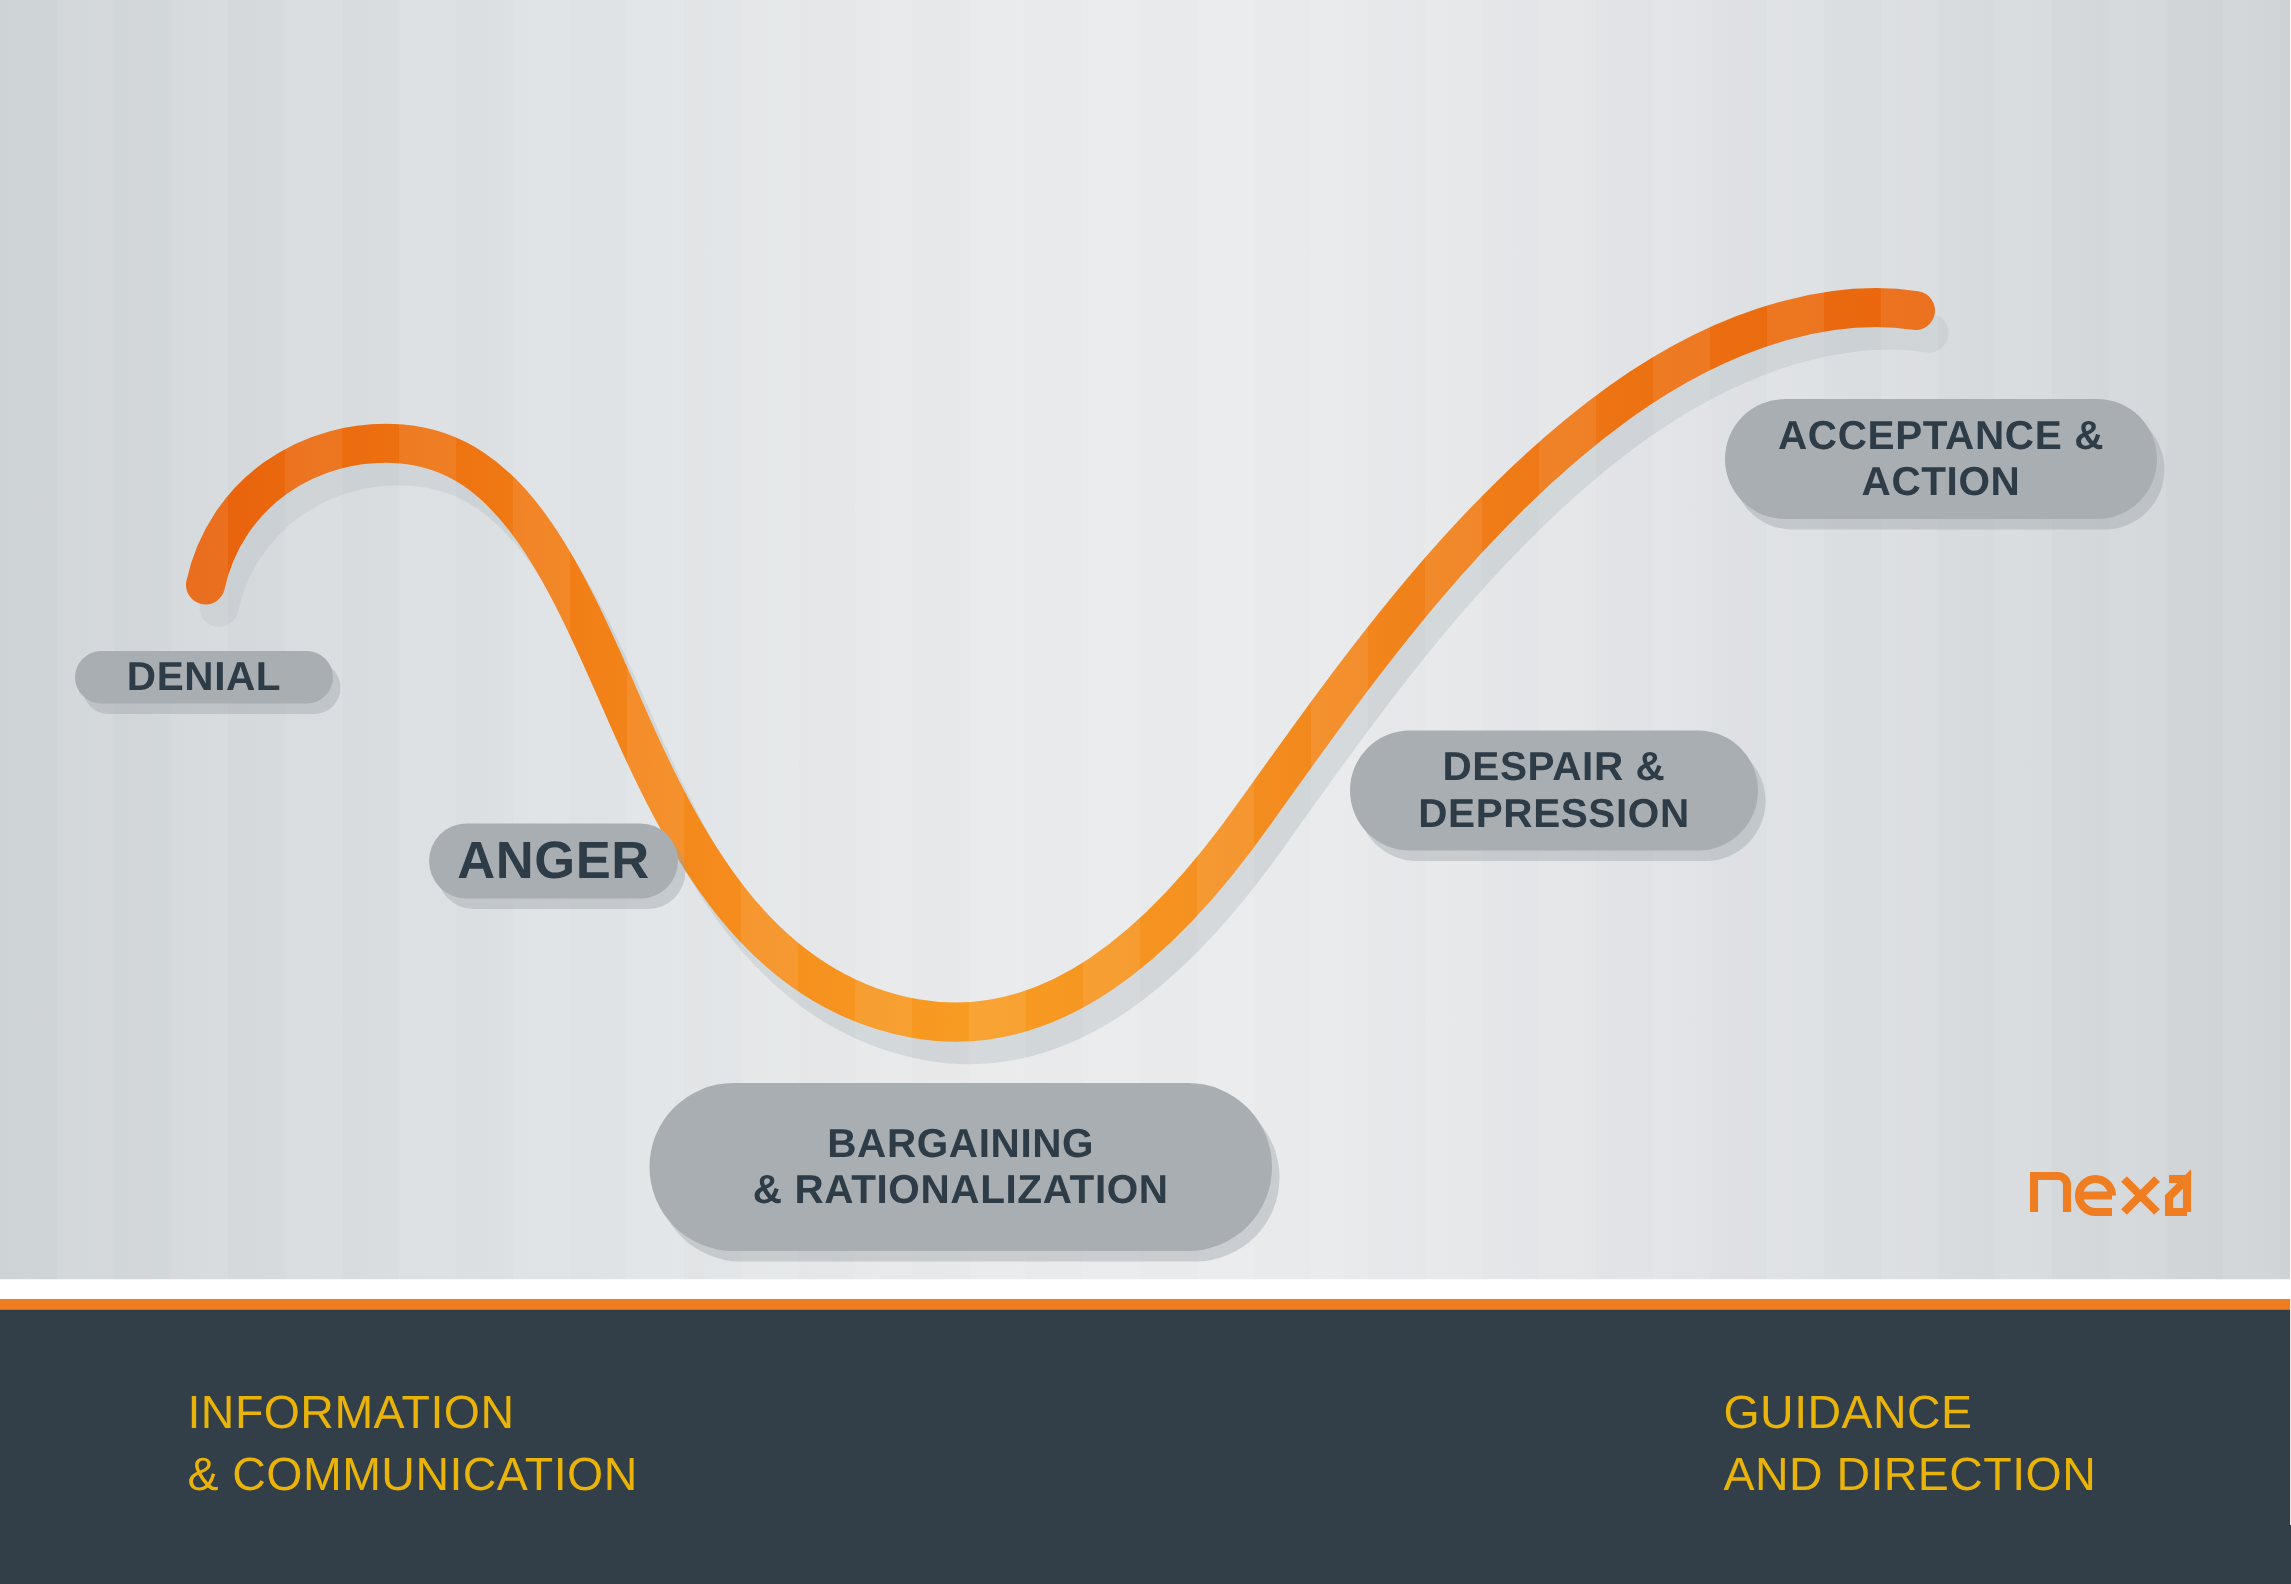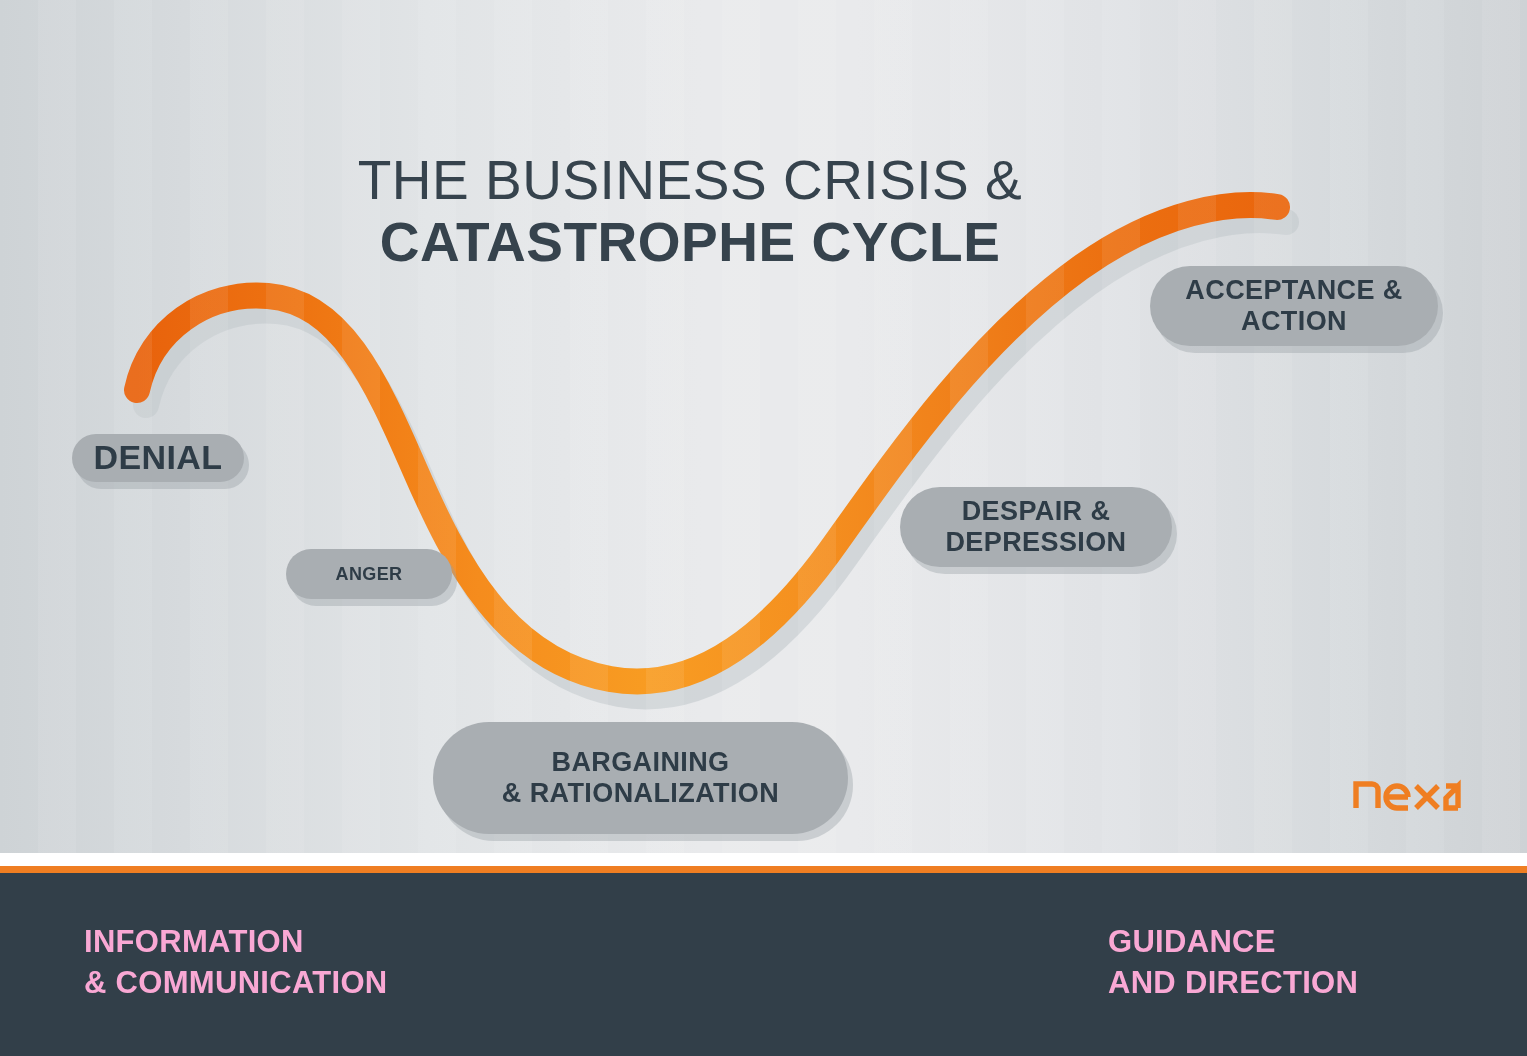--- a/index.html
+++ b/index.html
@@ -94,22 +94,22 @@
     display: flex;
     align-items: center;
     justify-content: center;
     border-radius: 999px;
     box-shadow: 5px 7px 0 rgba(150,157,162,0.38);
     z-index: 5;
     line-height: 1.16;
     letter-spacing: 0.4px;
     white-space: pre-line;
   }
-  #pill-denial   { left: 72px;   top: 434px; width: 172px; height: 48px;  font-size: 34px; }
-  #pill-anger    { left: 286px;  top: 549px; width: 166px; height: 50px;  font-size: 18px; }
+  #pill-denial   { left: 50px;   top: 434px; width: 172px; height: 35px;  font-size: 27px; }
+  #pill-anger    { left: 286px;  top: 549px; width: 166px; height: 50px;  font-size: 35px; }
   #pill-bargain  { left: 433px;  top: 722px; width: 415px; height: 112px;  font-size: 27px; }
   #pill-despair  { left: 900px;  top: 487px; width: 272px; height: 80px;  font-size: 27px; }
   #pill-accept   { left: 1150px; top: 266px; width: 288px; height: 80px;  font-size: 27px; }
 
   
   #brand-logo {
     position: absolute;
     left: 1352px;
     top: 770px;
     z-index: 6;
@@ -137,27 +137,28 @@
   #footer-bar {
     position: absolute;
     left: 0;
     top: 873px;
     width: 1527px;
     height: 183px;
     background: #323f49;
   }
   .footer-col {
     position: absolute;
-    color: #f9a8d4;
-    font-weight: 700;
+    color: #eab308;
+    font-weight: 400;
     font-size: 31px;
     line-height: 1.32;
     letter-spacing: 0.3px;
     white-space: pre-line;
     top: 49px;
+    margin-left: 41px;
   }
   #footer-col-1 { left: 84px;  }
   #footer-col-2 { left: 664px; }
   #footer-col-3 { left: 1108px; }
 </style>
 </head>
 <body>
 
 <div id="infographic">
 
@@ -187,24 +188,20 @@
 
       <path d="M 137 390
                C 150 330, 205 291, 268 296
                C 340 302, 375 378, 415 470
                C 455 562, 505 660, 610 679
                C 700 695, 775 630, 838 540
                C 905 446, 980 340, 1080 268
                C 1160 211, 1230 200, 1277 207" fill="none" stroke="url(#curveGrad)" stroke-width="26" stroke-linecap="round"></path>
     </svg>
 
-    <div id="title-block">
-      <div class="title-line1">THE BUSINESS CRISIS &amp;</div>
-      <div class="title-line2">CATASTROPHE CYCLE</div>
-    </div>
 
     <div class="pill" id="pill-denial">DENIAL</div>
     <div class="pill" id="pill-anger">ANGER</div>
     <div class="pill" id="pill-bargain">BARGAINING
 &amp; RATIONALIZATION</div>
     <div class="pill" id="pill-despair">DESPAIR &amp;
 DEPRESSION</div>
     <div class="pill" id="pill-accept">ACCEPTANCE &amp;
 ACTION</div>
 

